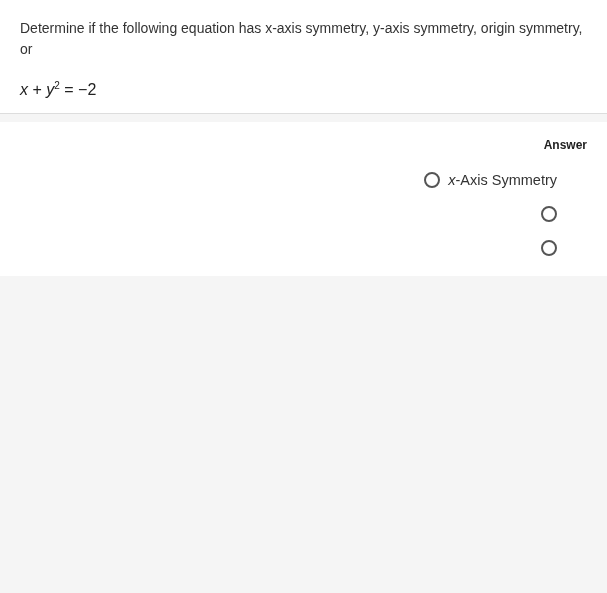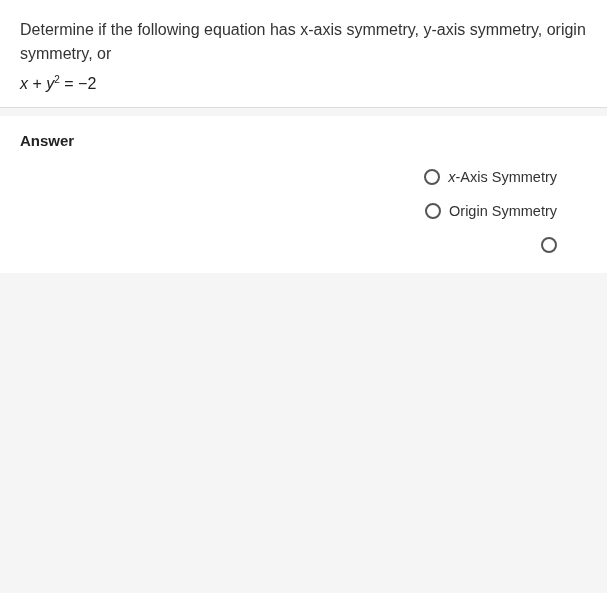--- a/index.html
+++ b/index.html
@@ -25,45 +25,46 @@
       background: #f5f5f5;
     }
 
     .top-section {
       background: #ffffff;
       padding: 18px 20px 14px 20px;
       border-bottom: 1px solid #ddd;
     }
 
     .question-text {
-      font-size: 16px;
+      font-size: 14px;
       color: #333;
       line-height: 1.5;
-      margin-bottom: 8px;
+      margin-bottom: 20px;
     }
 
     .equation-line {
       text-align: left;
       font-size: 16px;
       color: #222;
       margin-top: 4px;
       padding-right: 10px;
     }
 
     .answer-section {
       background: #ffffff;
       margin-top: 8px;
       padding: 16px 20px 20px 20px;
     }
 
     .answer-label {
-      font-size: 15px;
+      font-size: 12px;
       font-weight: bold;
       color: #222;
       margin-bottom: 20px;
+      text-align: right;
     }
 
     .options-area {
       display: flex;
       flex-direction: column;
       align-items: flex-end;
       padding-right: 30px;
       gap: 18px;
       margin-top: 10px;
     }
@@ -111,21 +112,20 @@
     <div class="options-area">
 
       <div class="radio-option">
         <div class="radio-circle"></div>
         <span class="option-label"><em>x</em>-Axis Symmetry</span>
       </div>
 
 
       <div class="radio-option">
         <div class="radio-circle"></div>
-        <span class="option-label">Origin Symmetry</span>
       </div>
 
       <div class="radio-option">
         <div class="radio-circle"></div>
       </div>
 
     </div>
   </div>
 
 </div>

